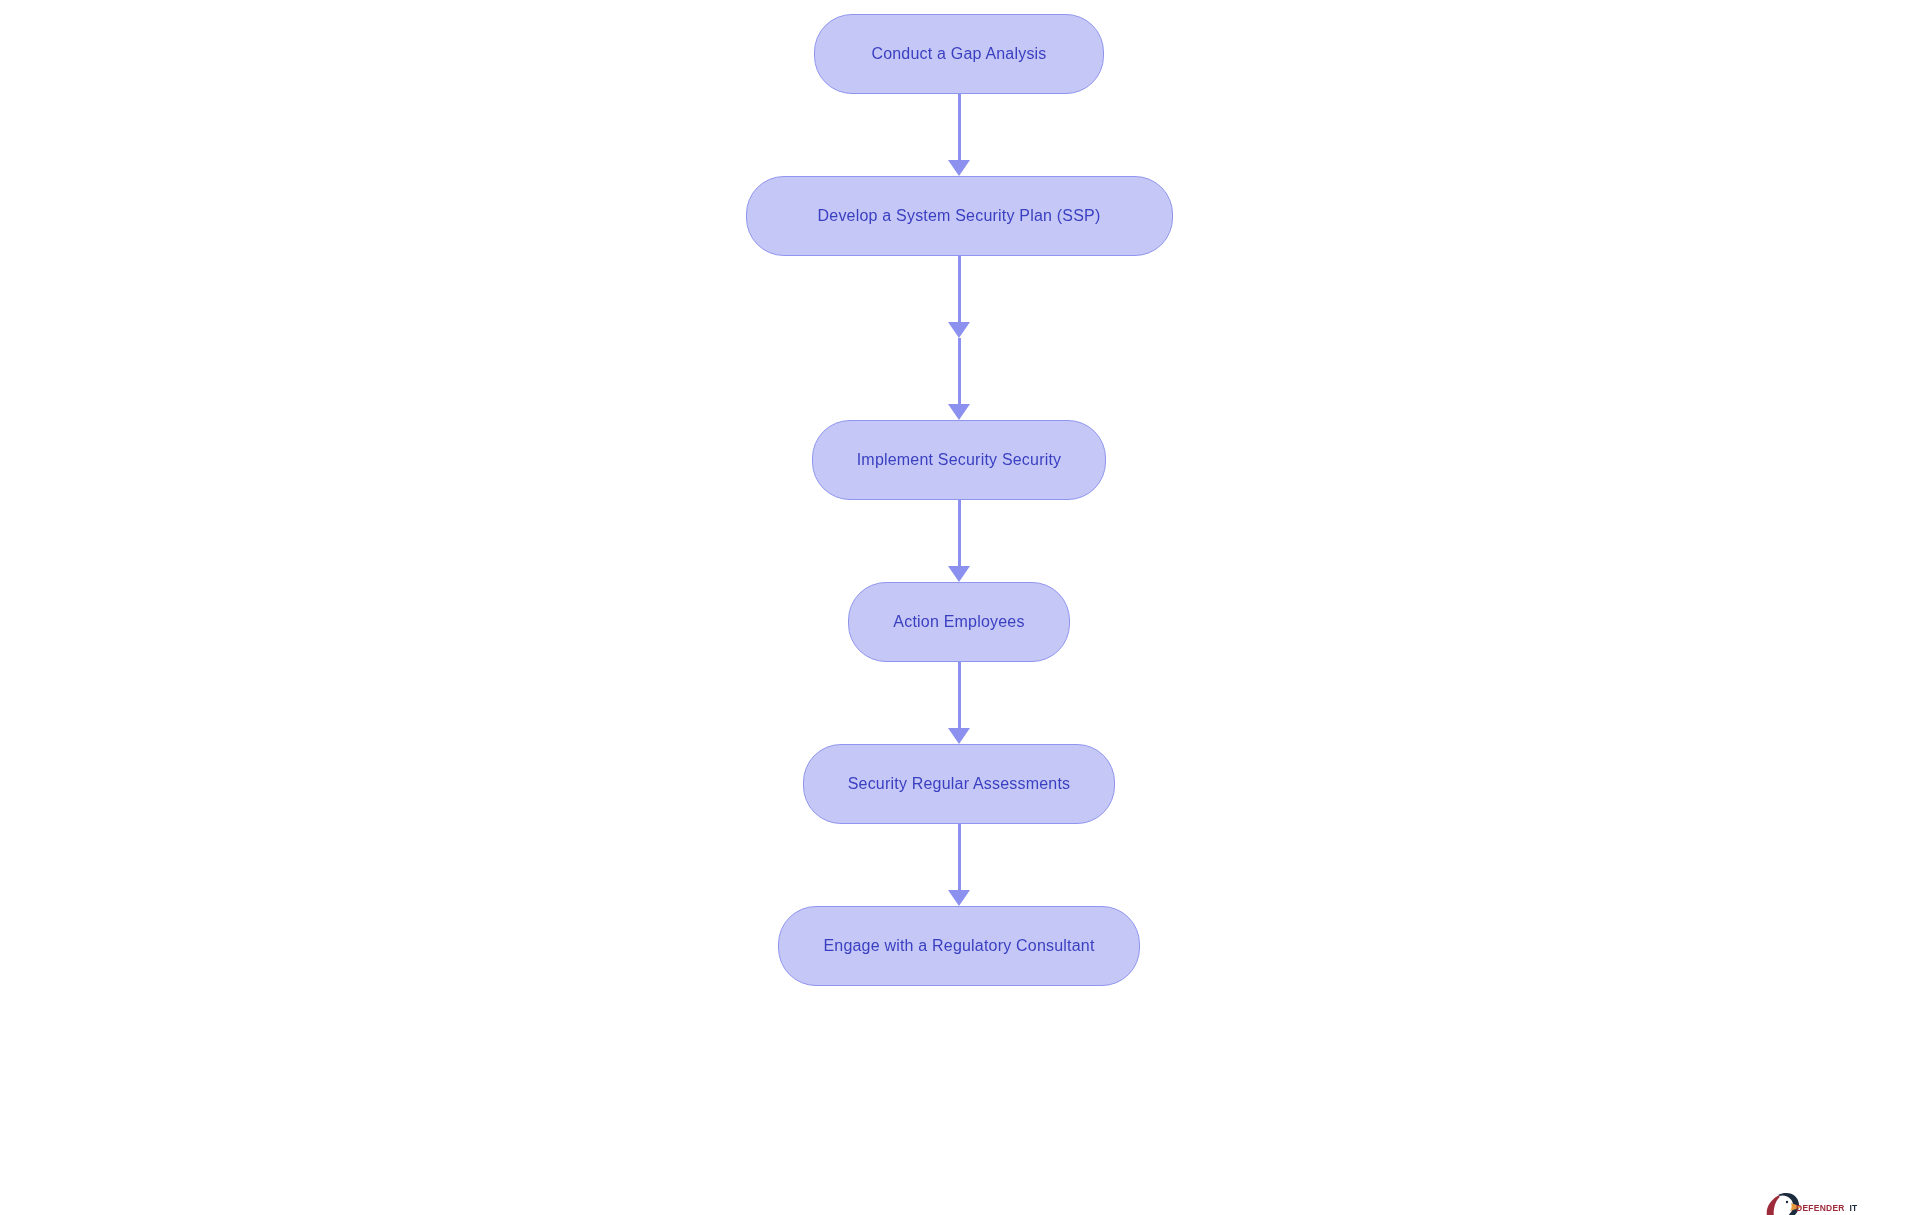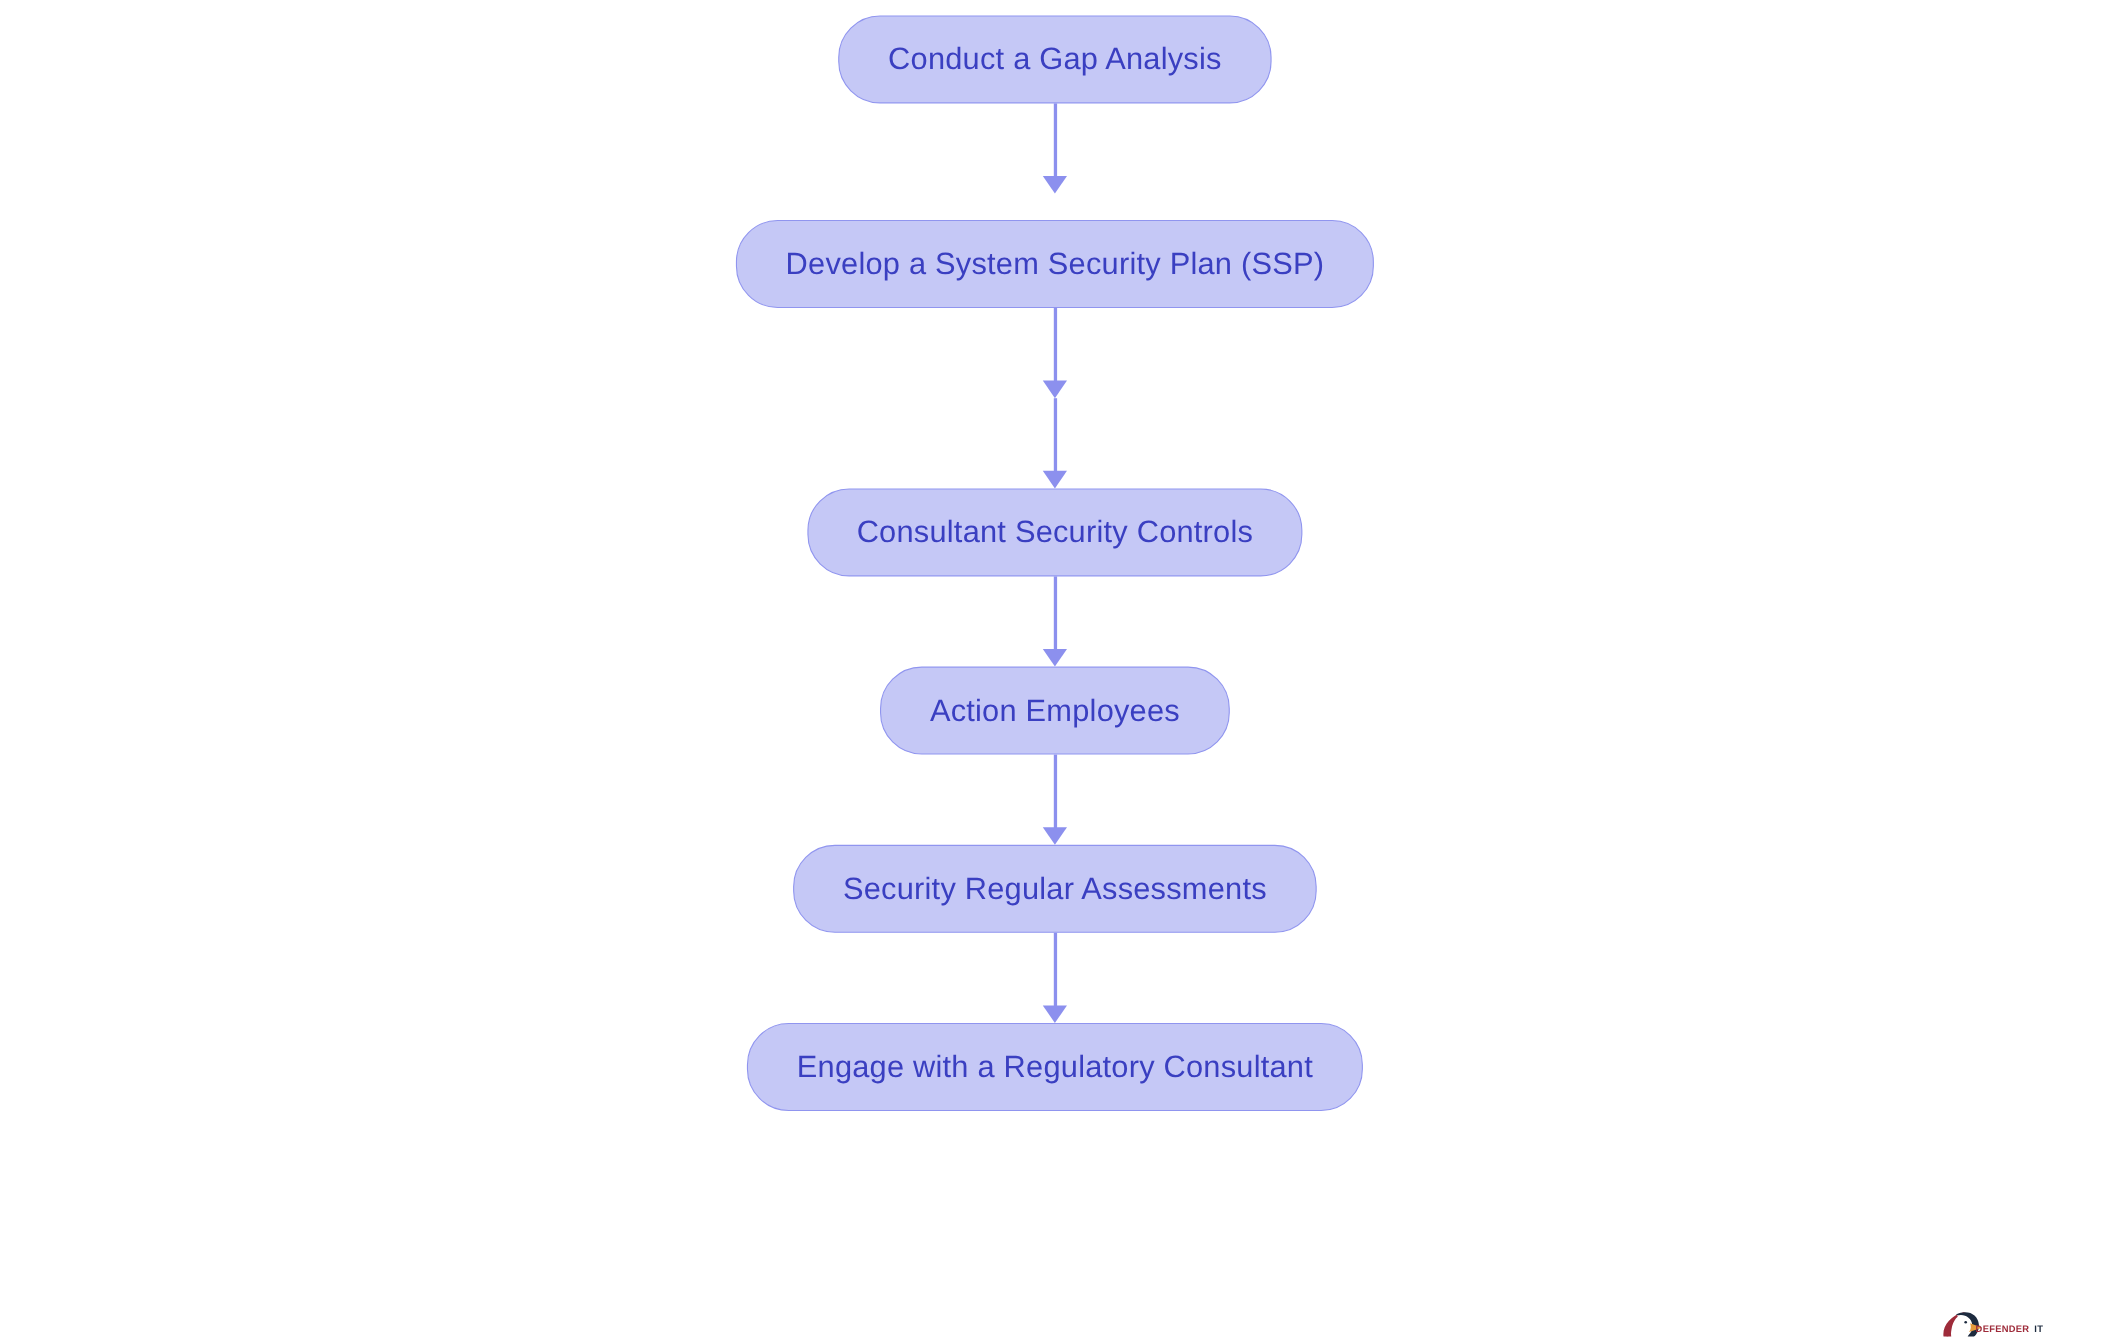--- a/index.html
+++ b/index.html
@@ -34,28 +34,28 @@
     box-sizing: border-box;
     display: flex;
     align-items: center;
     justify-content: center;
     padding: 0 44px;
     background: var(--node-fill);
     border: 1.5px solid var(--node-border);
     border-radius: 38px;
   }
   .node-label {
-    font-size: 28px;
+    font-size: 16px;
     letter-spacing: 0.2px;
     color: var(--node-text);
     white-space: nowrap;
   }
   
   .flow > .node:nth-child(1)  { min-width: 290px; }
-  .flow > .node:nth-child(3)  { min-width: 427px; margin-top: 24px; }
+  .flow > .node:nth-child(3)  { min-width: 427px; }
   .flow > .node:nth-child(5)  { min-width: 536px; }
   .flow > .node:nth-child(7)  { min-width: 340px; }
   .flow > .node:nth-child(9)  { min-width: 219px; }
   .flow > .node:nth-child(11) { min-width: 360px; }
   .flow > .node:nth-child(13) { min-width: 425px; margin-top: 48px; }
   .arrow {
     height: 82px;
     display: flex;
     flex-direction: column;
     align-items: center;
@@ -109,21 +109,21 @@
     <div class="arrow-head"></div>
   </div>
 
 
   <div class="arrow">
     <div class="arrow-line"></div>
     <div class="arrow-head"></div>
   </div>
 
   <div class="node">
-    <span class="node-label">Consultant Security Controls</span>
+    <span class="node-label">Implement Security Security</span>
   </div>
 
   <div class="arrow">
     <div class="arrow-line"></div>
     <div class="arrow-head"></div>
   </div>
 
   <div class="node">
     <span class="node-label">Action Employees</span>
   </div>

